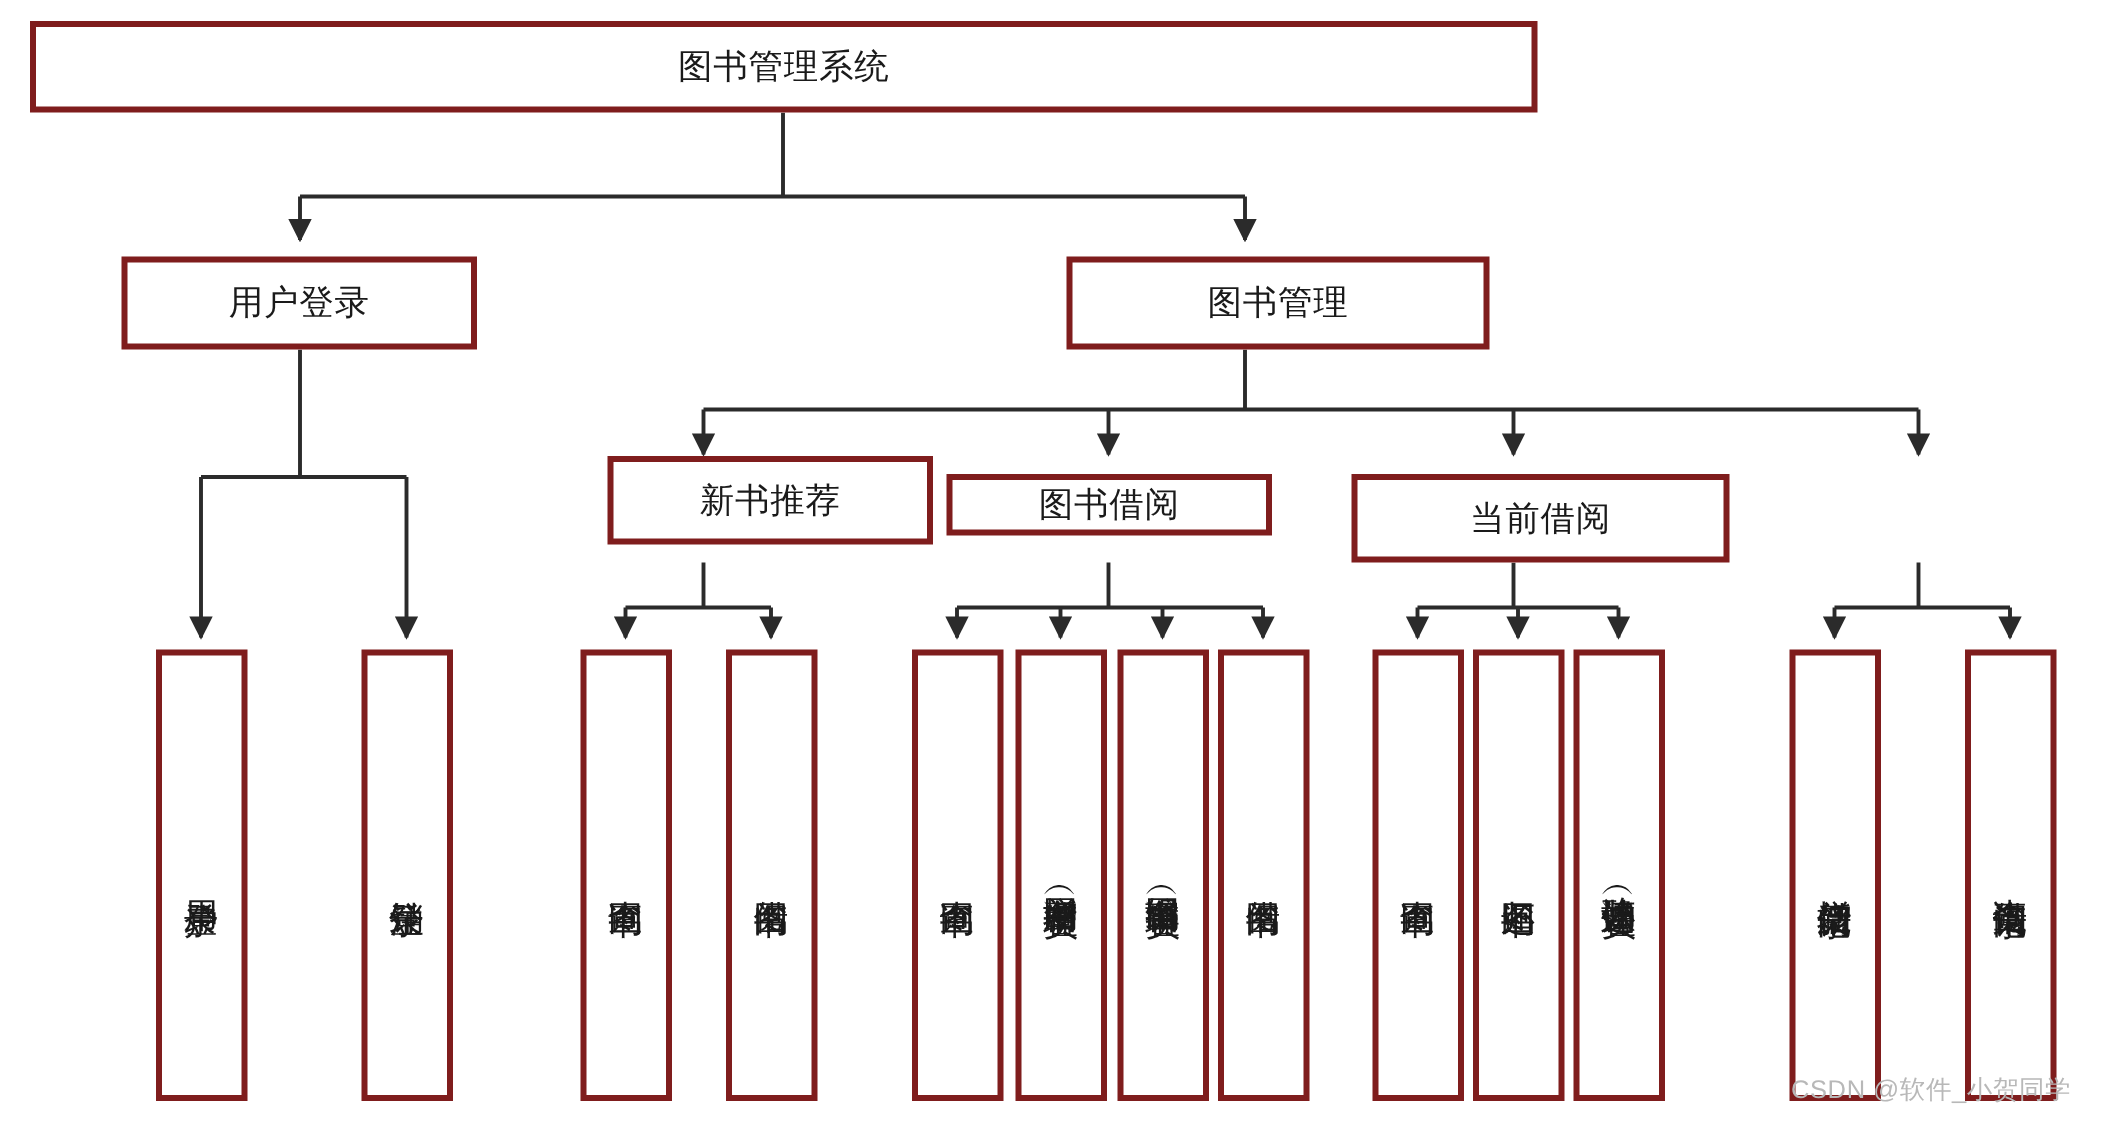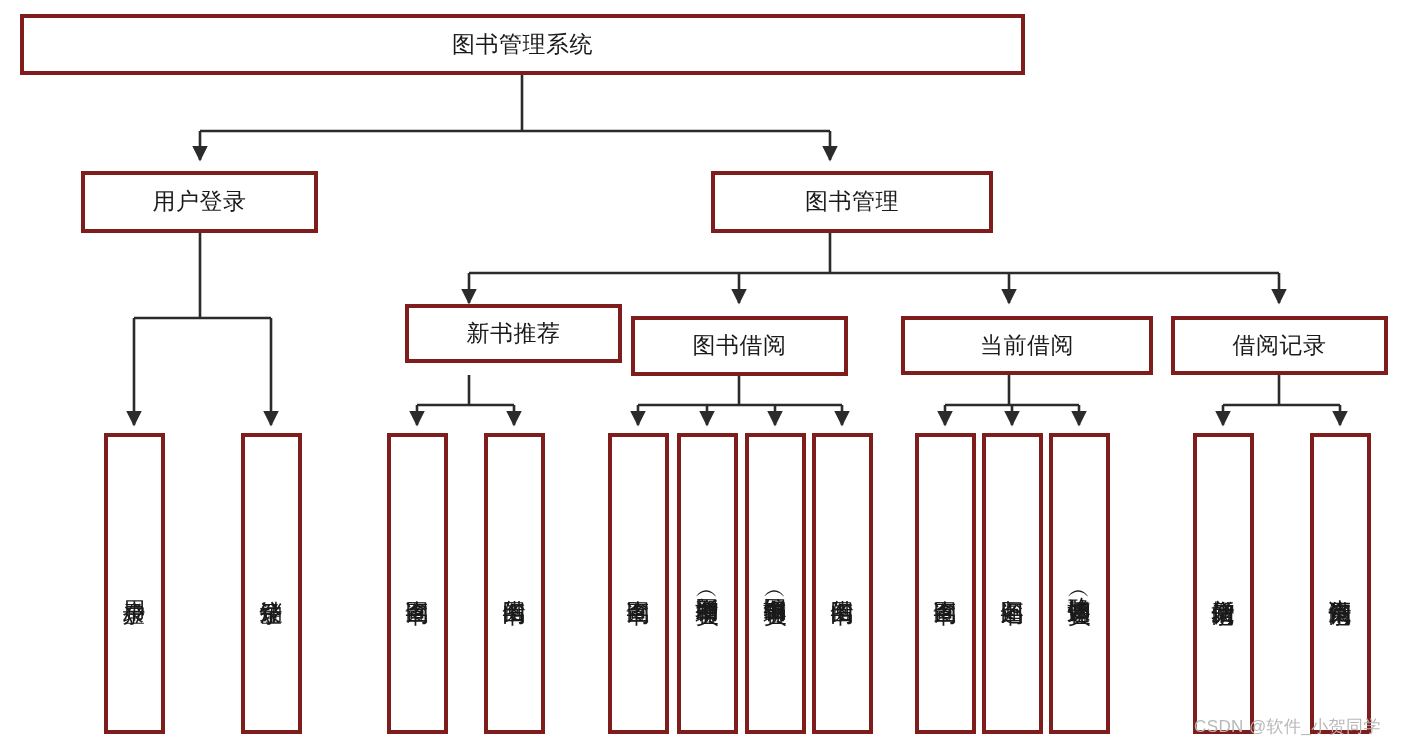--- a/index.html
+++ b/index.html
@@ -127,28 +127,25 @@
   <div class="node horiz" style="left:81px; top:171px; width:237px; height:62px;">
     <span class="lbl">用户登录</span>
   </div>
   <div class="node horiz" style="left:711px; top:171px; width:282px; height:62px;">
     <span class="lbl">图书管理</span>
   </div>
 
   <div class="node horiz" style="left:361px; top:304px; width:217px; height:59px;margin-left:44px;">
     <span class="lbl">新书推荐</span>
   </div>
-  <div class="node horiz" style="left:631px; top:316px; width:217px; height:60px;">
+  <div class="node horiz" style="left:631px; top:316px; width:217px; height:41px;">
     <span class="lbl">图书借阅</span>
   </div>
   <div class="node horiz" style="left:901px; top:316px; width:252px; height:59px;">
     <span class="lbl">当前借阅</span>
-  </div>
-  <div class="node horiz" style="left:1171px; top:316px; width:217px; height:59px;">
-    <span class="lbl">借阅记录</span>
   </div>
 
   <div class="node vert" style="left:104px; top:433px; width:61px; height:301px;">
     <span class="lbl">用户登录</span>
   </div>
   <div class="node vert" style="left:241px; top:433px; width:61px; height:301px;">
     <span class="lbl">注销登录</span>
   </div>
 
   <div class="node vert" style="left:387px; top:433px; width:61px; height:301px;">

